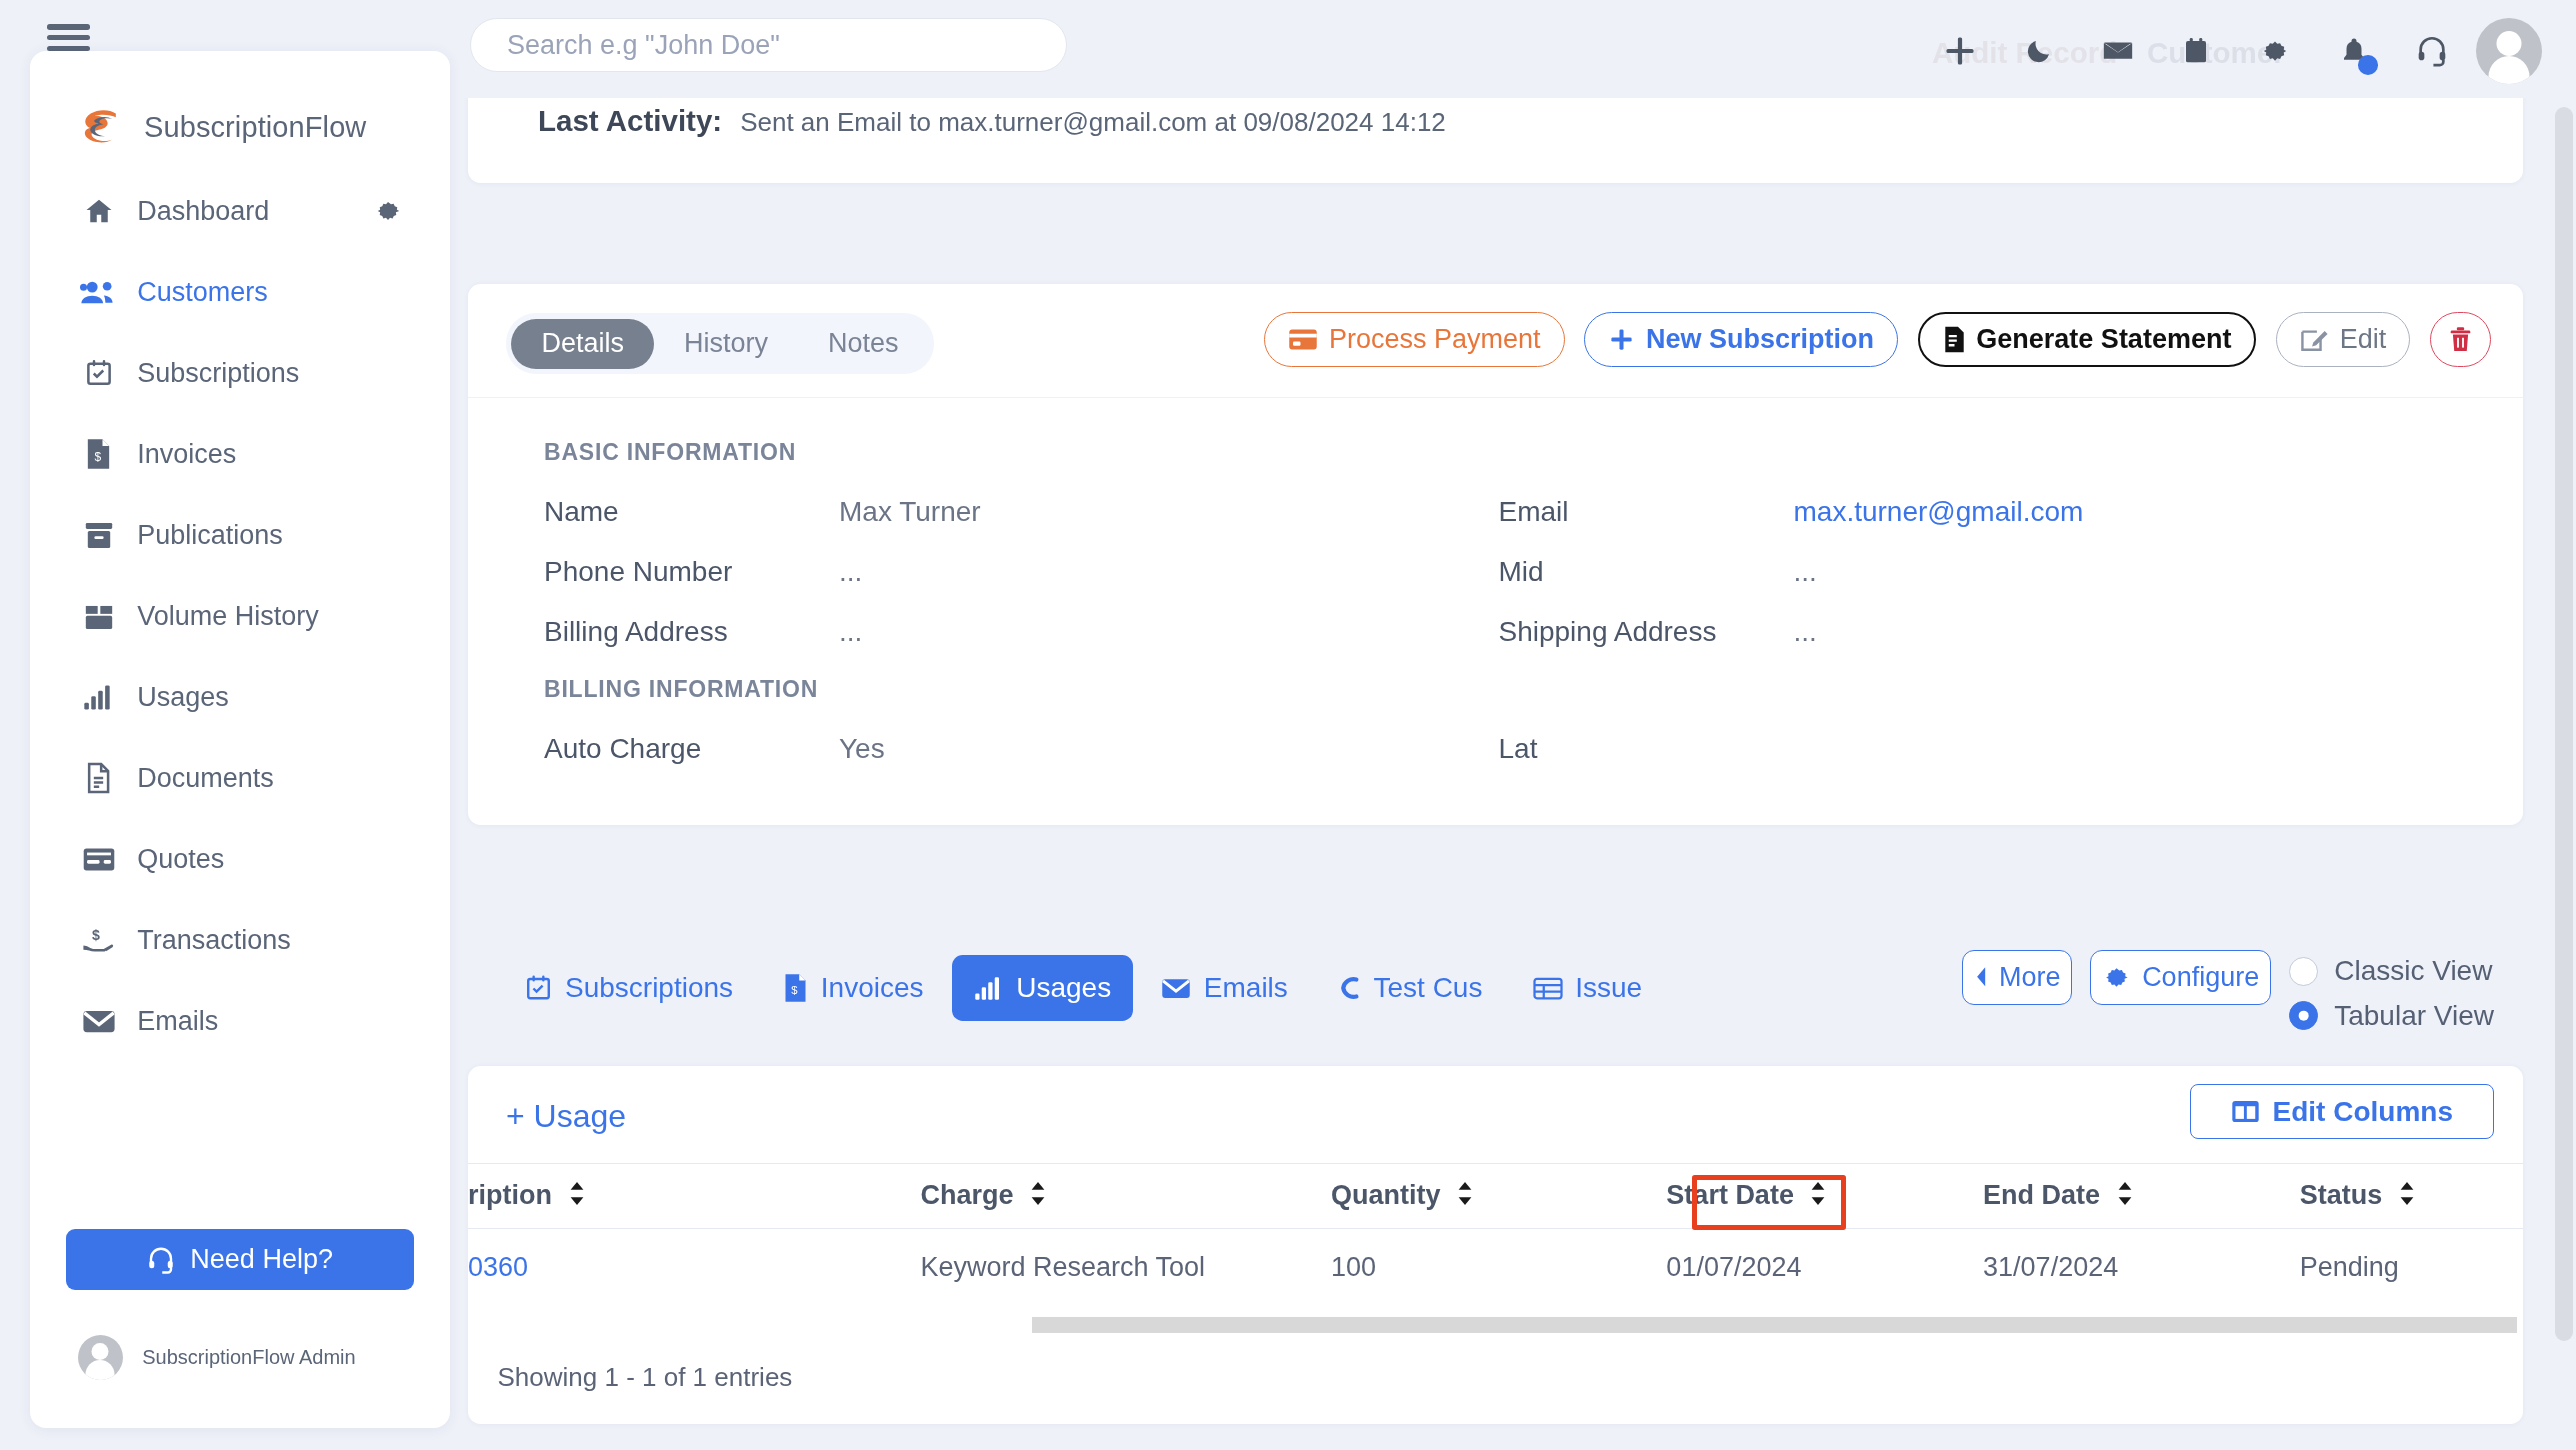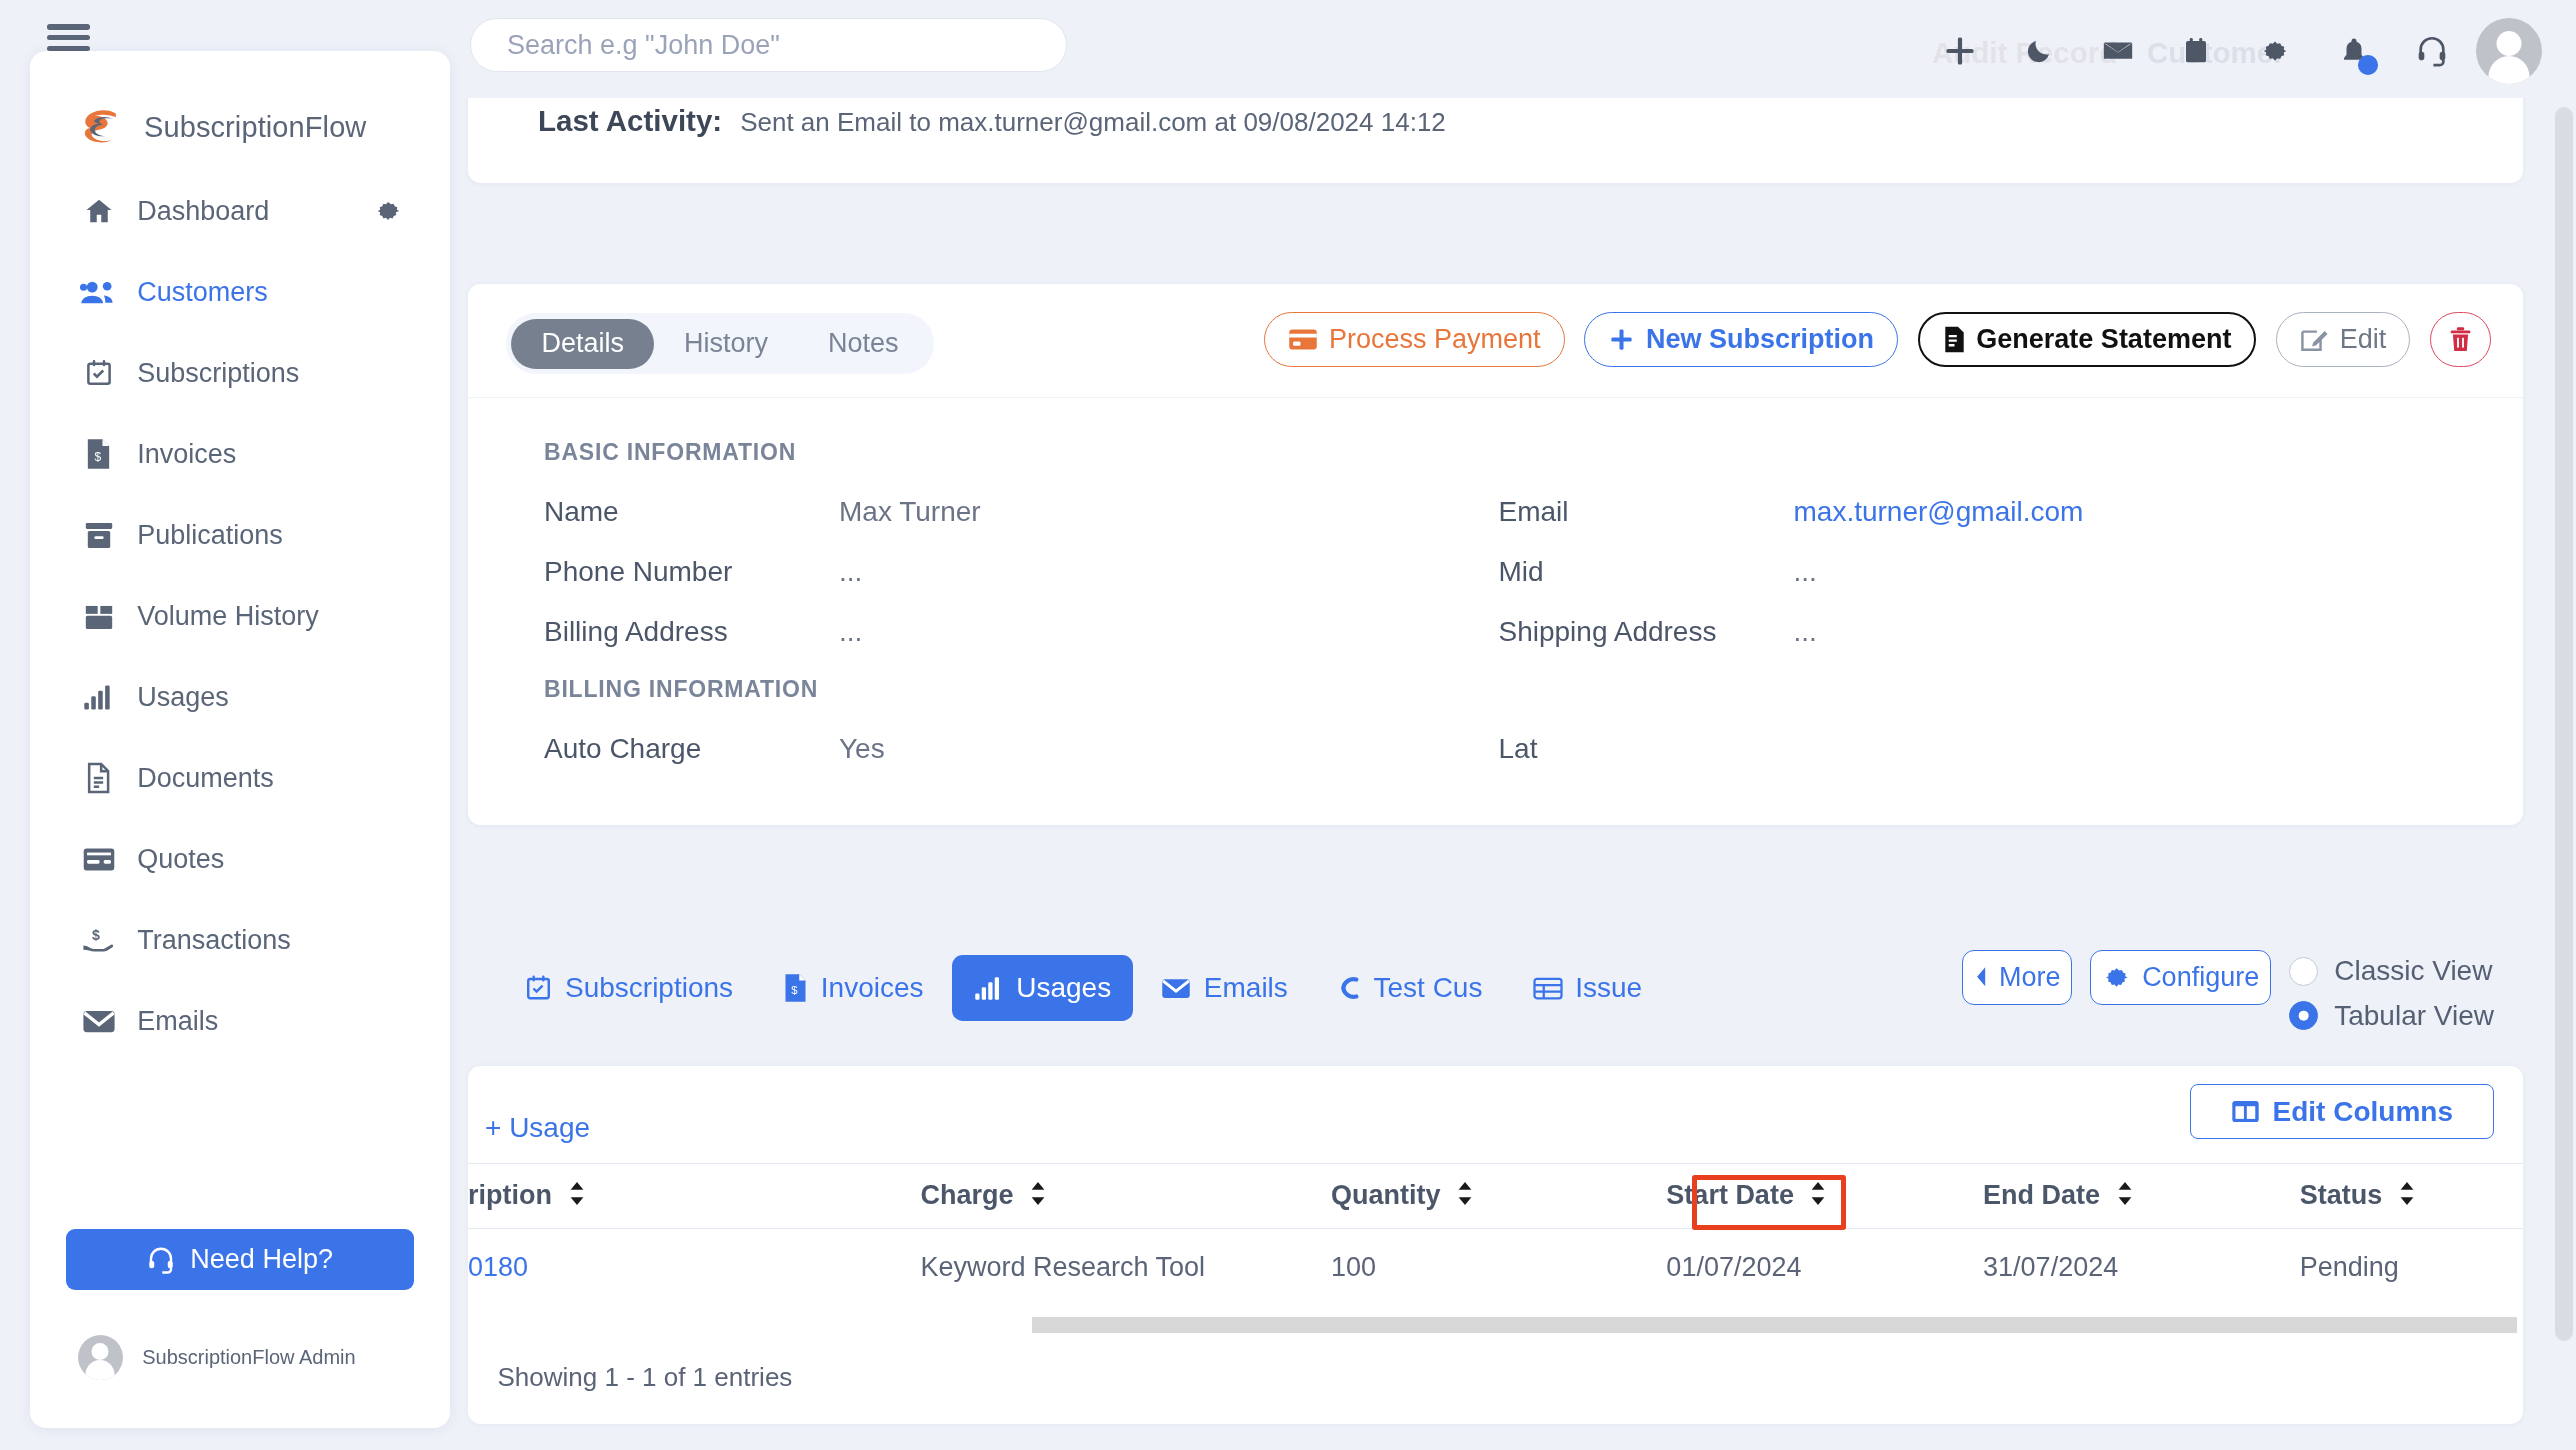--- a/index.html
+++ b/index.html
@@ -187,21 +187,21 @@
   .rdot.on::after { content:""; position: absolute; left: 50%; top: 50%; transform: translate(-50%,-50%);
                     width: 10.7px; height: 10.7px; border-radius: 50%; background: #fff; }
 
   
   #tbl-card {
     position: absolute; left: 0; top: 1066px; width: 2055px; height: 358px;
     background: #fff; border-radius: 12.5px; overflow: hidden;
     box-shadow: 0 0.9px 5.4px rgba(40,55,100,.05);
   }
   #tbl-top { position: relative; height: 97px; }
-  #add-usage { position: absolute; left: 17px; top: 32px; font-size: 28px; color: #3b74e8; cursor: pointer; margin-top: 14px; }
+  #add-usage { position: absolute; left: 38px; top: 32px; font-size: 32px; color: #3b74e8; cursor: pointer; }
   #edit-cols {
     position: absolute; right: 29px; top: 18px; height: 55px; border: 1.8px solid #3b74e8;
     border-radius: 8px; background: #fff; display: flex; align-items: center; gap: 12.5px;
     padding: 0 40px; font-size: 28px; color: #3b74e8; font-weight: 600; cursor: pointer;
   }
   #tbl-scroll { position: relative; height: 170px; overflow: hidden; }
   table { border-collapse: collapse; width: 2218px; margin-left: -107px; }
   thead th {
     text-align: left; font-size: 27px; color: #4c5669; font-weight: 700;
     padding: 16px 0 16px 0; border-top: 0.9px solid #e4e9f2; border-bottom: 0.9px solid #e4e9f2;
@@ -733,21 +733,21 @@
               <span class="sortic"><svg width="16" height="23" viewBox="0 0 12 18" fill="#1a1a1a">
                     <path d="M6 0 11 6H1z"></path>
                     <path d="M6 18 1 12h10z"></path>
                   </svg></span>
             </th>
           </tr>
         </thead>
         <tbody>
           <tr>
             <td class="c-desc idcell">
-              <a href="#">0180</a>
+              <a href="#">0360</a>
             </td>
             <td class="c-charge">Keyword Research Tool</td>
             <td class="c-qty">100</td>
             <td class="c-start">01/07/2024</td>
             <td class="c-end">31/07/2024</td>
             <td class="c-status">Pending</td>
           </tr>
         </tbody>
       </table>
       <div id="hscroll"></div>

